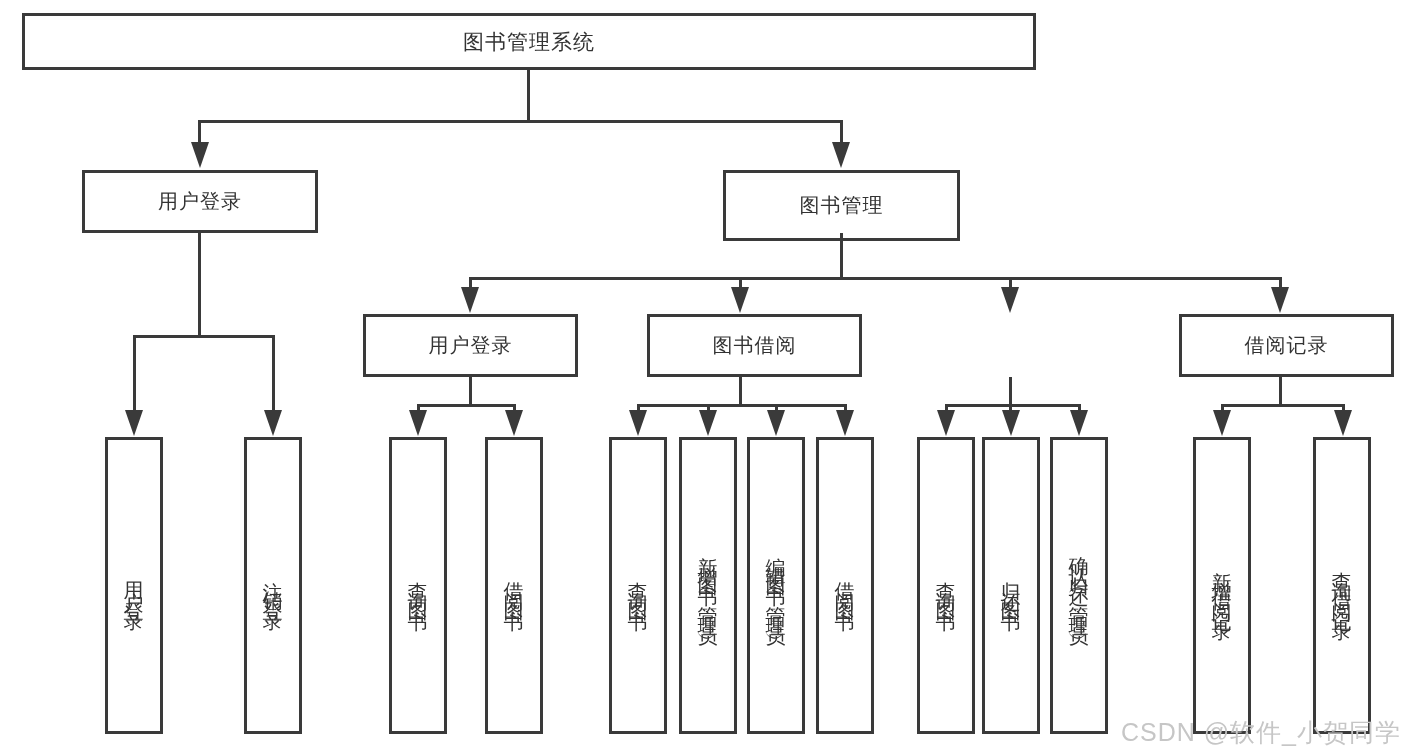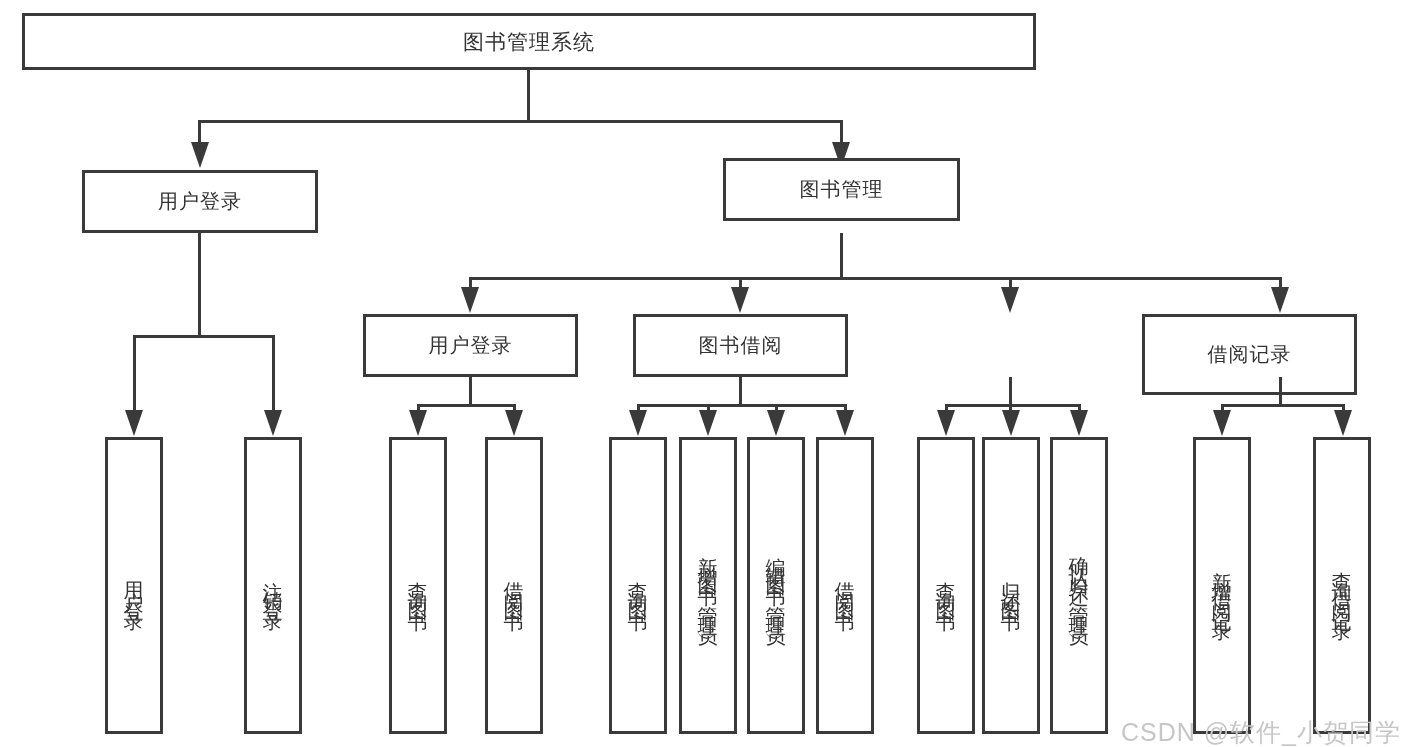--- a/index.html
+++ b/index.html
@@ -72,21 +72,21 @@
   <div class="vline" style="left:527px;top:69px;height:53px"></div>
   <div class="hline" style="left:199px;top:120px;width:644px"></div>
   <div class="vline" style="left:198px;top:120px;height:24px"></div>
   <div class="arrow" style="left:191px;top:142px"></div>
   <div class="vline" style="left:840px;top:120px;height:24px"></div>
   <div class="arrow" style="left:832px;top:142px"></div>
 
   <div class="box" style="left:82px;top:170px;width:236px;height:63px">
     <span class="hlabel">用户登录</span>
   </div>
-  <div class="box" style="left:723px;top:158px;width:237px;height:63px">
+  <div class="box" style="left:723px;top:170px;width:237px;height:71px">
     <span class="hlabel">图书管理</span>
   </div>
 
   <div class="vline" style="left:198px;top:233px;height:105px"></div>
   <div class="hline" style="left:133px;top:335px;width:142px"></div>
   <div class="vline" style="left:133px;top:335px;height:77px"></div>
   <div class="vline" style="left:272px;top:335px;height:77px"></div>
   <div class="arrow" style="left:125px;top:410px"></div>
   <div class="arrow" style="left:264px;top:410px"></div>
 
@@ -97,24 +97,24 @@
   <div class="vline" style="left:1009px;top:277px;height:12px"></div>
   <div class="vline" style="left:1279px;top:277px;height:12px"></div>
   <div class="arrow" style="left:461px;top:287px"></div>
   <div class="arrow" style="left:731px;top:287px"></div>
   <div class="arrow" style="left:1001px;top:287px"></div>
   <div class="arrow" style="left:1271px;top:287px"></div>
 
   <div class="box" style="left:363px;top:314px;width:215px;height:63px">
     <span class="hlabel">用户登录</span>
   </div>
-  <div class="box" style="left:633px;top:314px;width:215px;height:63px">
+  <div class="box" style="left:647px;top:314px;width:215px;height:63px">
     <span class="hlabel">图书借阅</span>
   </div>
-  <div class="box" style="left:1142px;top:314px;width:215px;height:81px">
+  <div class="box" style="left:1179px;top:314px;width:215px;height:63px">
     <span class="hlabel">借阅记录</span>
   </div>
 
   <div class="vline" style="left:469px;top:377px;height:30px"></div>
   <div class="hline" style="left:417px;top:404px;width:99px"></div>
   <div class="vline" style="left:417px;top:404px;height:8px"></div>
   <div class="vline" style="left:513px;top:404px;height:8px"></div>
   <div class="arrow" style="left:409px;top:410px"></div>
   <div class="arrow" style="left:505px;top:410px"></div>
 

